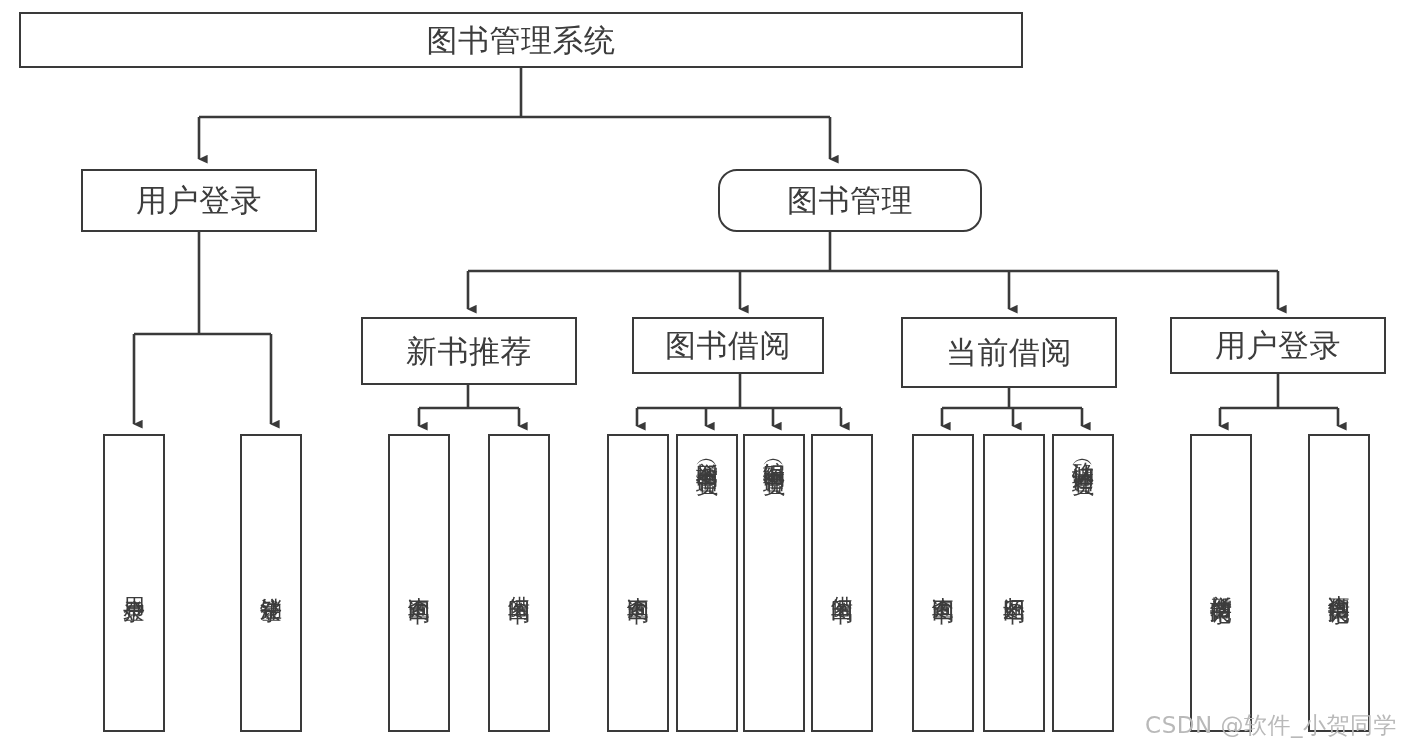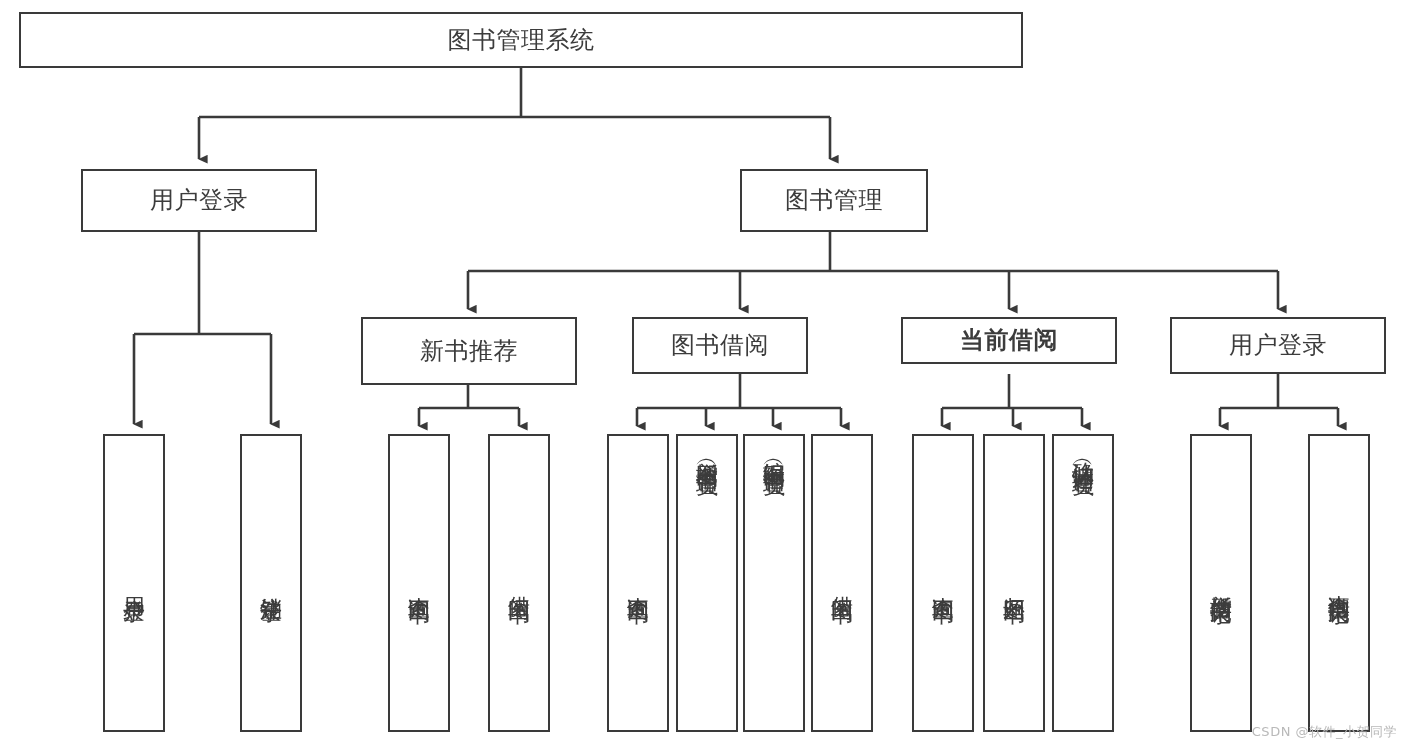--- a/index.html
+++ b/index.html
@@ -37,42 +37,42 @@
     z-index: 2;
   }
   .node-label {
     display: block;
     line-height: 1.18;
     letter-spacing: 0.5px;
     white-space: pre;
   }
   
   .node.horiz .node-label {
-    font-size: 24px;
+    font-size: 31px;
     text-align: left;
   }
   
   .node.vert {
     align-items: flex-start;
     justify-content: center;
     padding-top: 8px;
   }
   .node.vert .node-label {
     writing-mode: vertical-rl;
     text-orientation: upright;
     font-size: 22px;
     line-height: 1.0;
     letter-spacing: 2px;
     text-align: left;
   }
   #watermark {
     position: absolute;
     right: 8px;
     bottom: 6px;
-    font-size: 13px;
+    font-size: 23px;
     color: #b9b9b9;
     letter-spacing: 0.5px;
     z-index: 5;
     white-space: pre;
   }
 </style>
 </head>
 <body>
 
 <div id="diagram-root">
@@ -131,31 +131,31 @@
     </g>
   </svg>
 
   <div class="node horiz" style="left:19px; top:12px; width:1004px; height:56px;">
     <span class="node-label">图书管理系统</span>
   </div>
 
   <div class="node horiz" style="left:81px; top:169px; width:236px; height:63px;">
     <span class="node-label">用户登录</span>
   </div>
-  <div class="node horiz" style="left:740px; top:169px; width:188px; height:63px;">
+  <div class="node horiz" style="left:718px; top:169px; width:264px; height:63px;border-radius:19px;">
     <span class="node-label">图书管理</span>
   </div>
 
   <div class="node horiz" style="left:361px; top:317px; width:216px; height:68px;">
     <span class="node-label">新书推荐</span>
   </div>
-  <div class="node horiz" style="left:632px; top:317px; width:176px; height:57px;">
+  <div class="node horiz" style="left:632px; top:317px; width:192px; height:57px;">
     <span class="node-label">图书借阅</span>
   </div>
-  <div class="node horiz" style="left:901px; top:317px; width:216px; height:47px;font-weight:bold;">
+  <div class="node horiz" style="left:901px; top:317px; width:216px; height:71px;">
     <span class="node-label">当前借阅</span>
   </div>
   <div class="node horiz" style="left:1170px; top:317px; width:216px; height:57px;">
     <span class="node-label">用户登录</span>
   </div>
 
   <div class="node vert" style="left:103px; top:434px; width:62px; height:298px; align-items:center; padding-top:0;">
     <span class="node-label">用户登录</span>
   </div>
   <div class="node vert" style="left:240px; top:434px; width:62px; height:298px; align-items:center; padding-top:0;">

